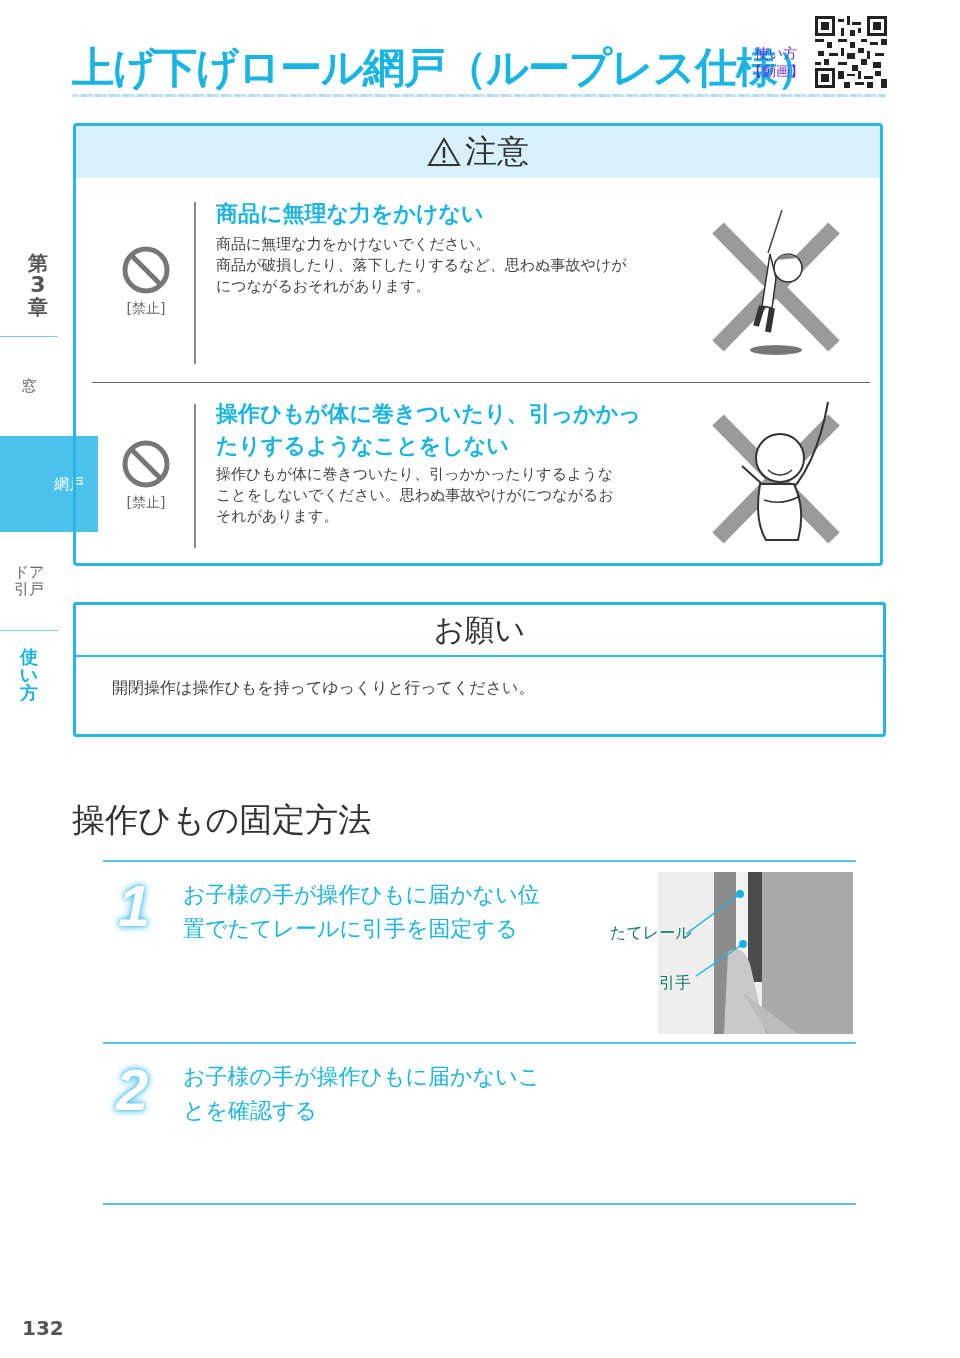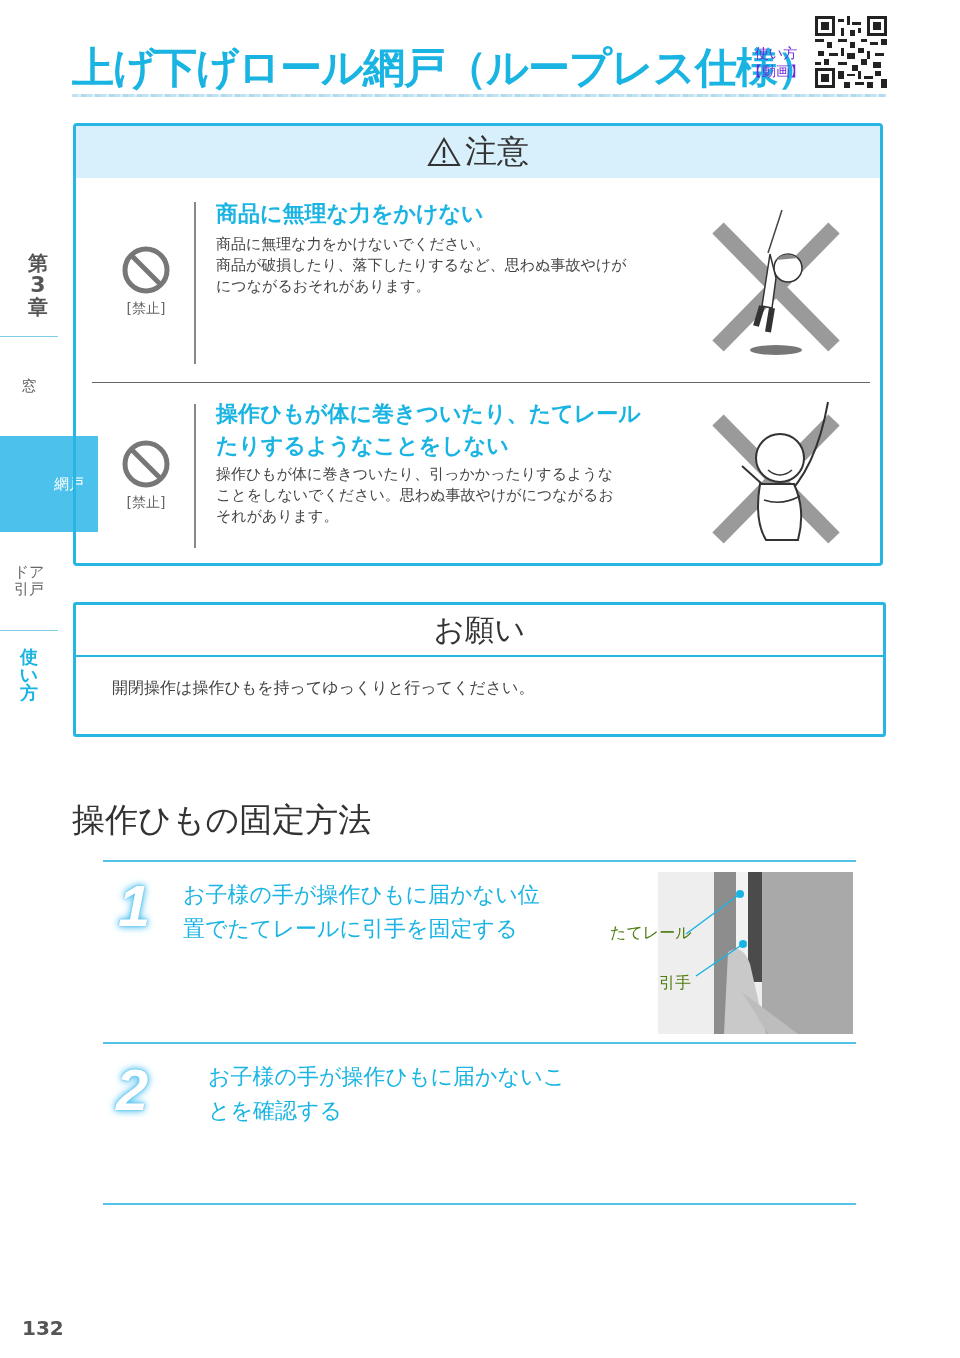--- a/index.html
+++ b/index.html
@@ -56,21 +56,21 @@
   }
   .request-head { height: 50px; border-bottom: 2px solid #27b6e4; display: flex; align-items: center; justify-content: center; font-size: 30px; color: #333; }
   .request-body { padding: 20px 0 0 36px; font-size: 16px; line-height: 22px; color: #444; }
 
   
   .section-title { left: 72px; top: 798px; font-size: 33px; color: #333; }
   .hrule { left: 103px; width: 753px; height: 2px; background: #55c2e8; }
   .step-num { font-size: 58px; font-weight: bold; color: #ffffff; text-shadow: 0 0 6px #49bff0, 0 0 10px #7fd3f5, 0 0 2px #2aa7e0; font-family: "Liberation Sans", sans-serif; font-style: italic; }
   .step-text { font-size: 22px; line-height: 34px; color: #1ab4e3; width: 410px; }
   .photo { left: 658px; top: 872px; width: 195px; height: 162px; background: #e8e8e8; overflow: hidden; }
-  .photo-label { font-size: 16px; color: #4d7c0f; }
+  .photo-label { font-size: 16px; color: #0f766e; }
   .page-num { left: 22px; top: 1316px; font-size: 20px; font-weight: bold; color: #555; }
 </style>
 </head>
 <body>
 
 <div class="abs title">上げ下げロール網戸（ループレス仕様）</div>
 <div class="abs title-underline"></div>
 <div class="abs video-label">
   <div>使い方</div>
   <div>【動画】</div>
@@ -188,21 +188,21 @@
   <div class="item" style="top:262px;height:180px;">
     <div class="prohibit" style="top:50px;">
       <svg viewBox="0 0 52 52">
         <circle cx="26" cy="26" r="21" fill="none" stroke="#777" stroke-width="5"></circle>
         <line x1="11" y1="11" x2="41" y2="41" stroke="#777" stroke-width="5"></line>
       </svg>
       <div class="prohibit-label">[禁止]</div>
     </div>
     <div class="vline" style="top:16px;height:144px;"></div>
     <div class="item-title" style="top:10px;width:480px;">
-      <div>操作ひもが体に巻きついたり、たてレール</div>
+      <div>操作ひもが体に巻きついたり、引っかかっ</div>
       <div>たりするようなことをしない</div>
     </div>
     <div class="item-body" style="top:76px;">
       <div>操作ひもが体に巻きついたり、引っかかったりするような</div>
       <div>ことをしないでください。思わぬ事故やけがにつながるお</div>
       <div>それがあります。</div>
     </div>
     <svg class="illus" style="left:630px;top:12px;" viewBox="0 0 140 150">
       <line x1="12" y1="20" x2="128" y2="138" stroke="#9a9a9a" stroke-width="16"></line>
       <line x1="128" y1="20" x2="12" y2="138" stroke="#9a9a9a" stroke-width="16"></line>
@@ -250,20 +250,20 @@
   <circle cx="140" cy="14" r="4" fill="#1ab4e3"></circle>
   <line x1="143" y1="64" x2="96" y2="96" stroke="#1ab4e3" stroke-width="1.5"></line>
   <circle cx="143" cy="64" r="4" fill="#1ab4e3"></circle>
 </svg>
 <div class="abs photo-label" style="left:610px;top:923px;">たてレール</div>
 <div class="abs photo-label" style="left:659px;top:973px;">引手</div>
 
 <div class="abs hrule" style="top:1042px;"></div>
 
 <div class="abs step-num" style="left:116px;top:1056px;">2</div>
-<div class="abs step-text" style="left:183px;top:1060px;margin-left:25px;">
+<div class="abs step-text" style="left:183px;top:1060px;">
   <div>お子様の手が操作ひもに届かないこ</div>
   <div>とを確認する</div>
 </div>
 
 <div class="abs hrule" style="top:1203px;"></div>
 
 <div class="abs page-num">132</div>
 
 </body></html>

